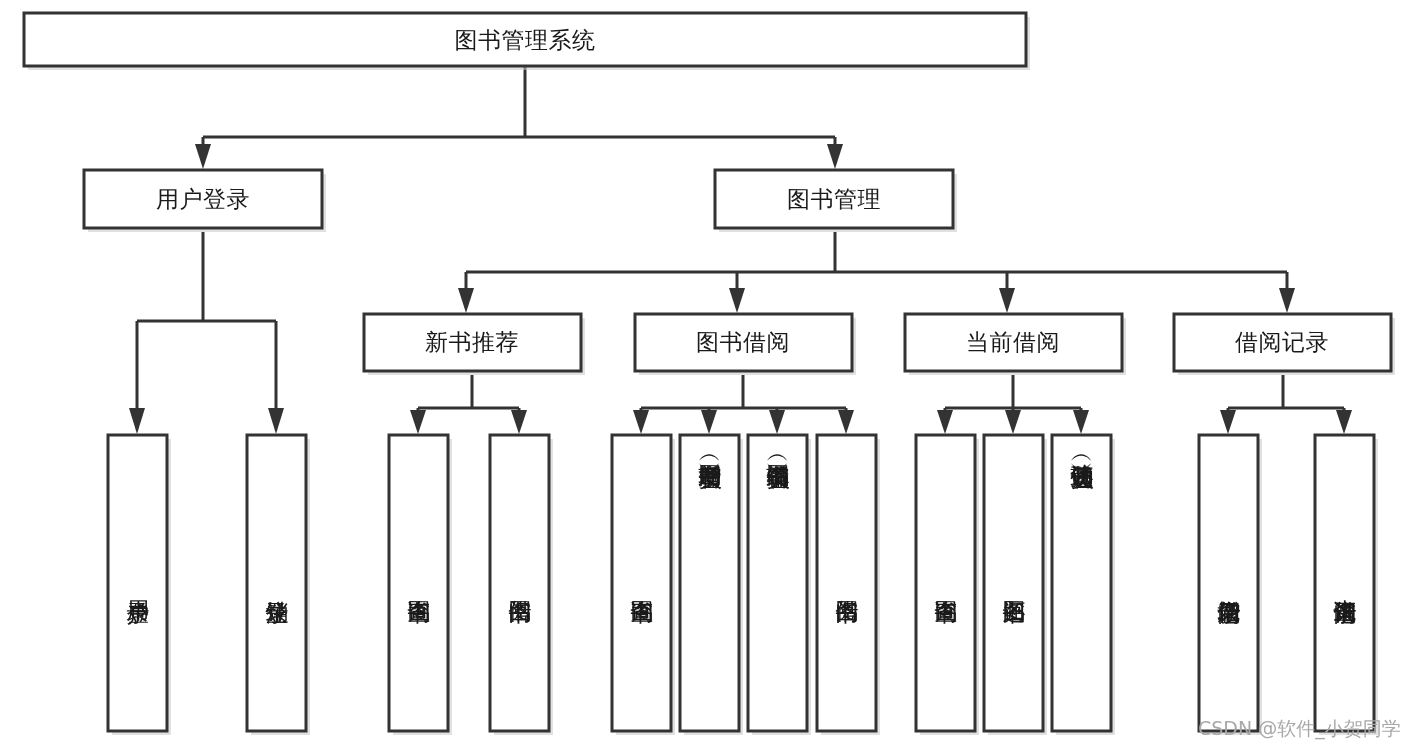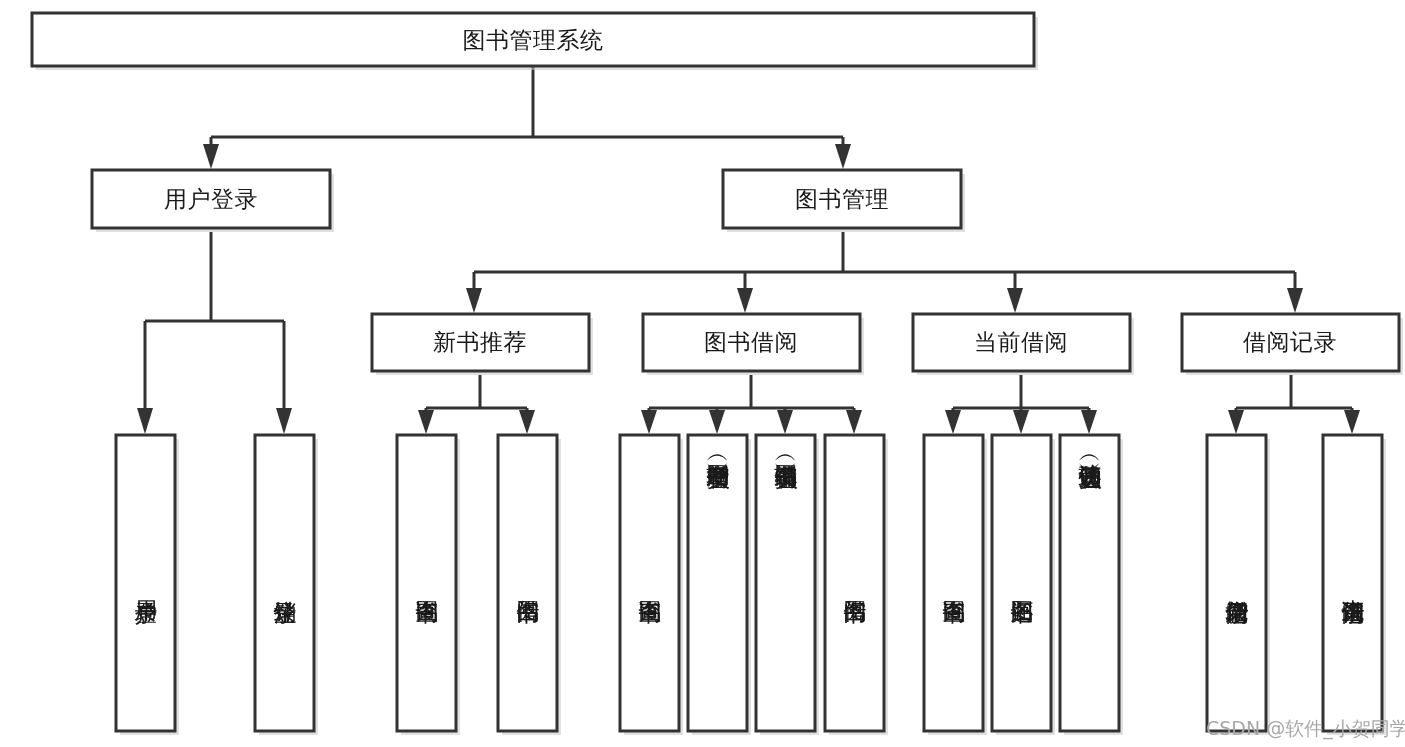--- a/index.html
+++ b/index.html
@@ -9,21 +9,21 @@
   }
   body {
     width: 1405px;
     height: 747px;
     font-family: "DejaVu Sans", "Liberation Sans", sans-serif;
     overflow: hidden;
     position: relative;
   }
   #diagram-root {
     position: absolute;
-    left: 12px;
+    left: 4px;
     top: 0;
     width: 1181px;
     height: 747px;
   }
   svg#flowchart {
     display: block;
     width: 1405px;
     height: 747px;
   }
   .node-rect {

